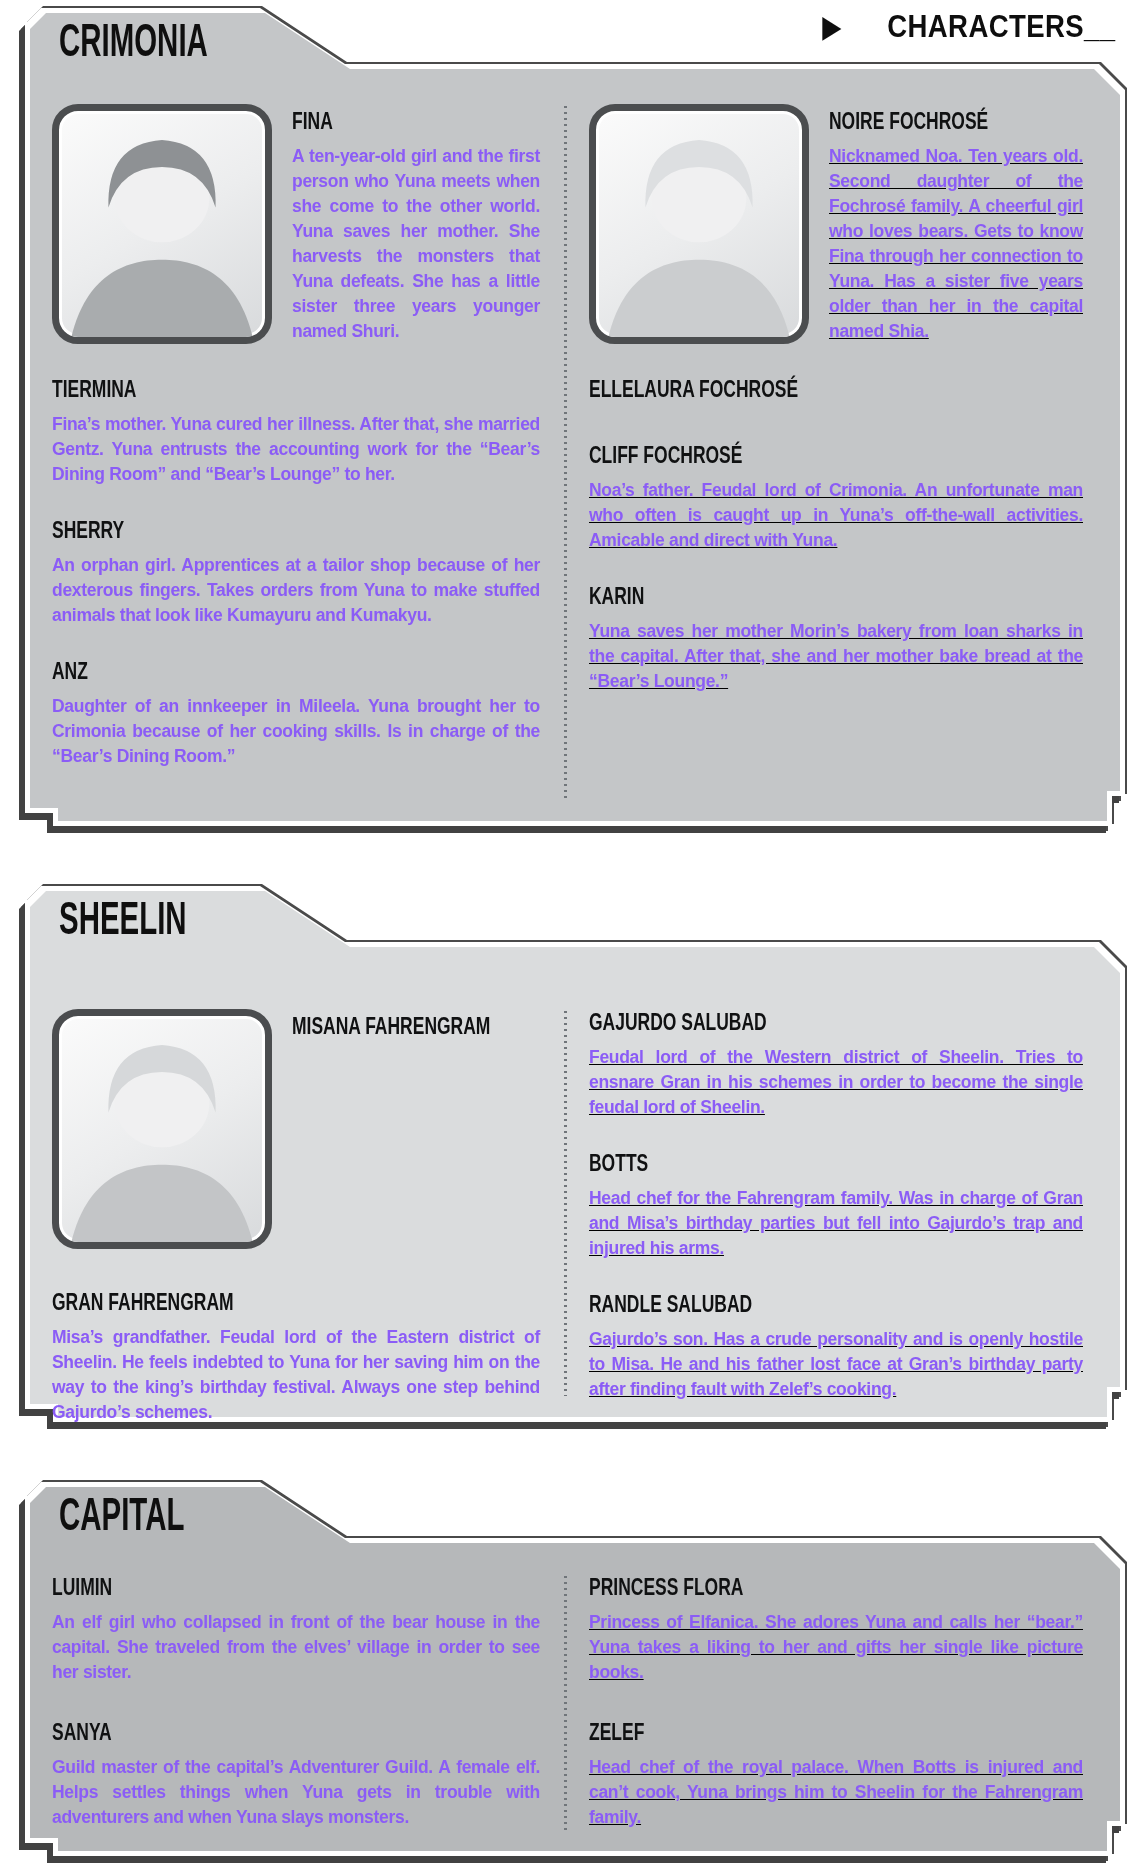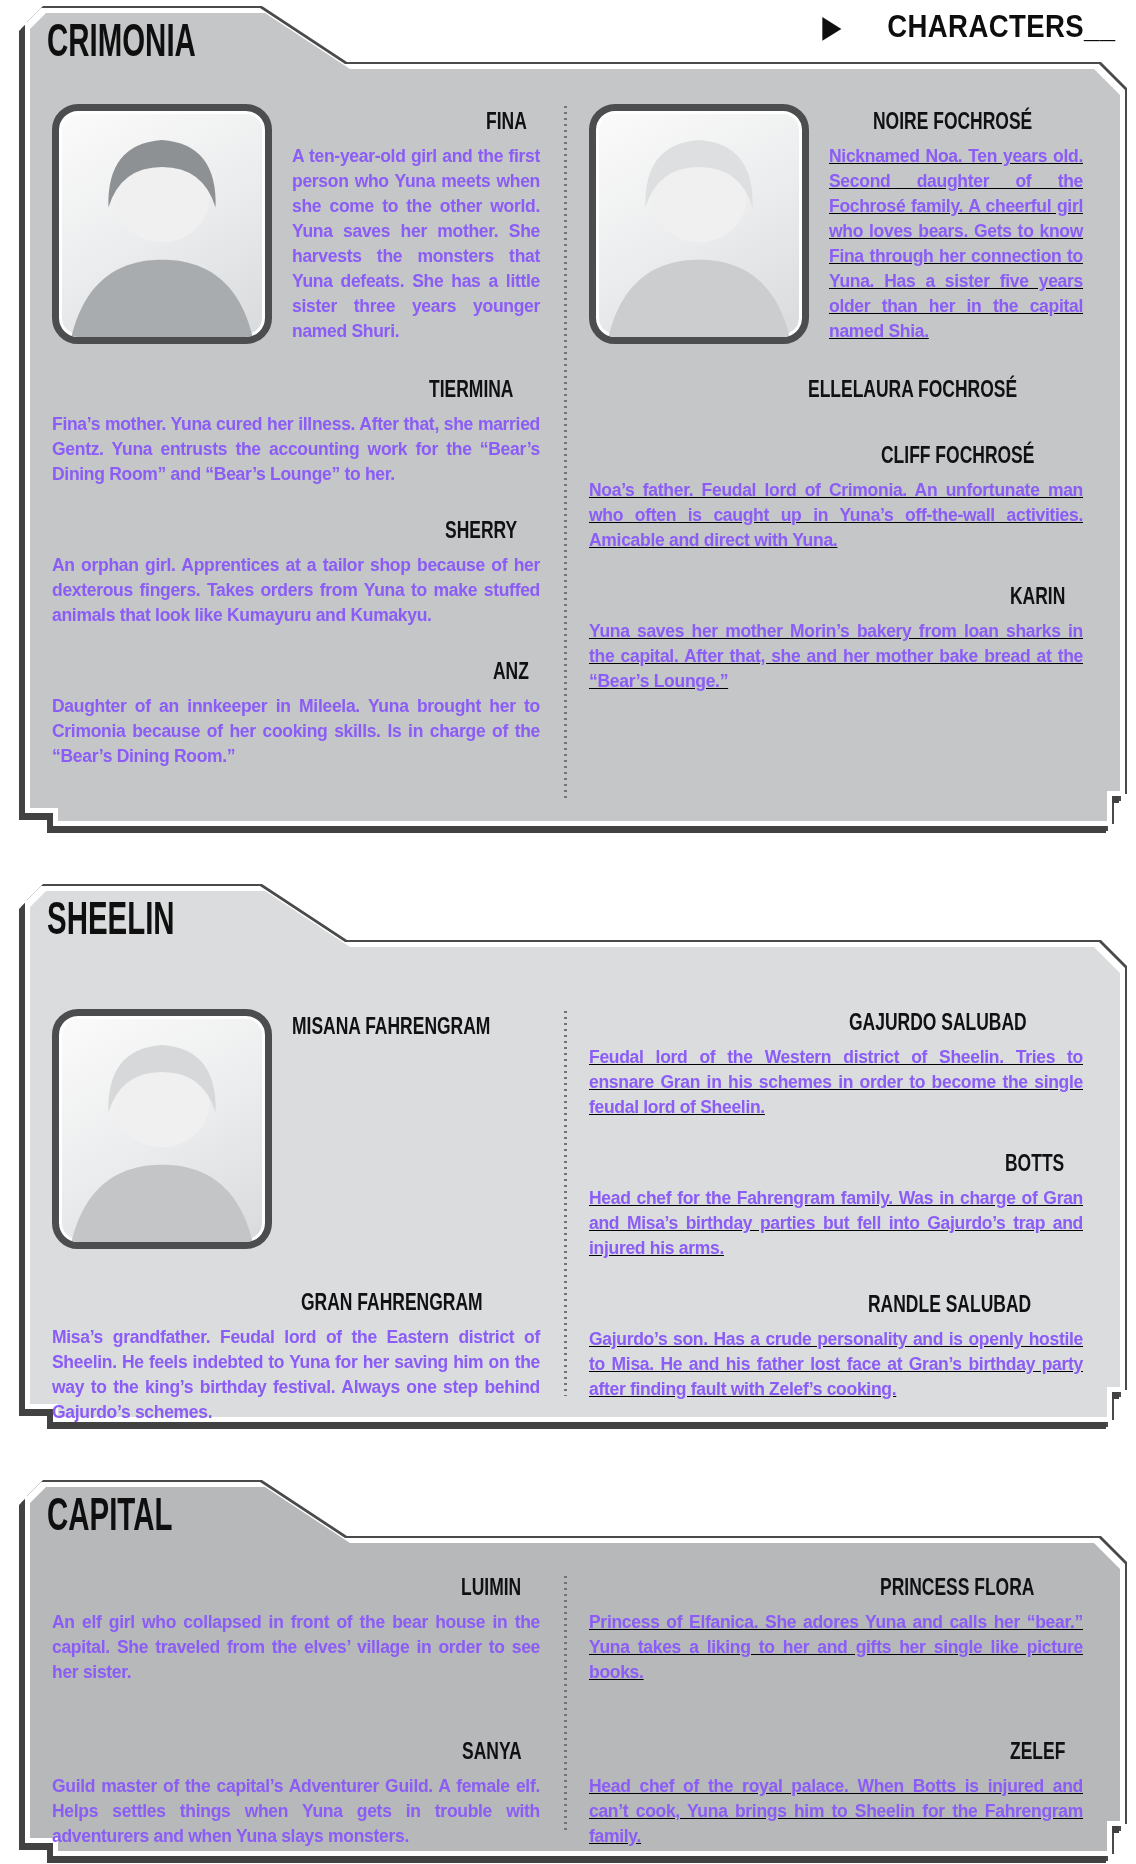--- a/index.html
+++ b/index.html
@@ -23,38 +23,38 @@
     filter:drop-shadow(-6px 7px 0 #424242) drop-shadow(2px -2px 0 #4a4a4a);}
   .shape{clip-path:polygon(
       16px 0, 235px 0, 320px 56px,
       calc(100% - 26px) 56px, 100% 82px,
       100% calc(100% - 30px), calc(100% - 13px) calc(100% - 30px),
       calc(100% - 13px) 100%, 28px 100%, 28px calc(100% - 13px),
       0 calc(100% - 13px), 0 16px);}
   .panel-white{position:absolute;inset:0;background:#ffffff;}
   .panel-gray{position:absolute;inset:5px;background:var(--fill);}
 
-  .tab{position:absolute;top:8px;left:22px;height:48px;display:flex;align-items:center;text-align:center;}
+  .tab{position:absolute;top:8px;left:34px;height:48px;display:flex;align-items:center;text-align:center;}
   .tab-text{font-weight:bold;font-size:46px;color:#0f0f0f;white-space:nowrap;
     transform:scaleX(0.64);transform-origin:left center;}
 
   .panel-content{position:absolute;left:27px;right:42px;top:96px;bottom:26px;display:flex;}
   .panel-sheelin .panel-content{top:88px;margin-top:35px;}
   .panel-capital .panel-content{top:92px;}
   .col{display:flex;flex-direction:column;}
   .col-left{width:488px;flex:none;}
   .col-right{flex:1;text-decoration:underline;}
   .vdivider{flex:none;width:3px;margin:2px 22px 0 24px;
     background-image:repeating-linear-gradient(to bottom,#70757a 0 2px,rgba(0,0,0,0) 2px 6px);}
 
   
   .entry{margin-bottom:30px;}
-  .panel-capital .entry{margin-bottom:53px;}
+  .panel-capital .entry{margin-bottom:34px;}
   .entry:last-child{margin-bottom:0;}
-  .cname{margin:0 0 8px 0;line-height:26px;text-align:right;}
+  .cname{margin:0 0 8px 0;line-height:26px;}
   .cname span{display:inline-block;font-size:23px;font-weight:bold;color:#101112;
     white-space:nowrap;transform:scaleX(0.76);transform-origin:left center;}
   .cdesc{margin:0;font-weight:bold;font-size:17.5px;line-height:25px;color:#8b5cf6;
     text-align:justify;letter-spacing:-0.3px;}
 
   
   .portrait-row{display:flex;gap:20px;margin-bottom:32px;}
   .panel-sheelin .portrait-row{margin-bottom:40px;}
   .portrait-row .entry-text{flex:1;padding-top:4px;}
   .portrait-frame{flex:none;box-sizing:border-box;width:220px;height:240px;

